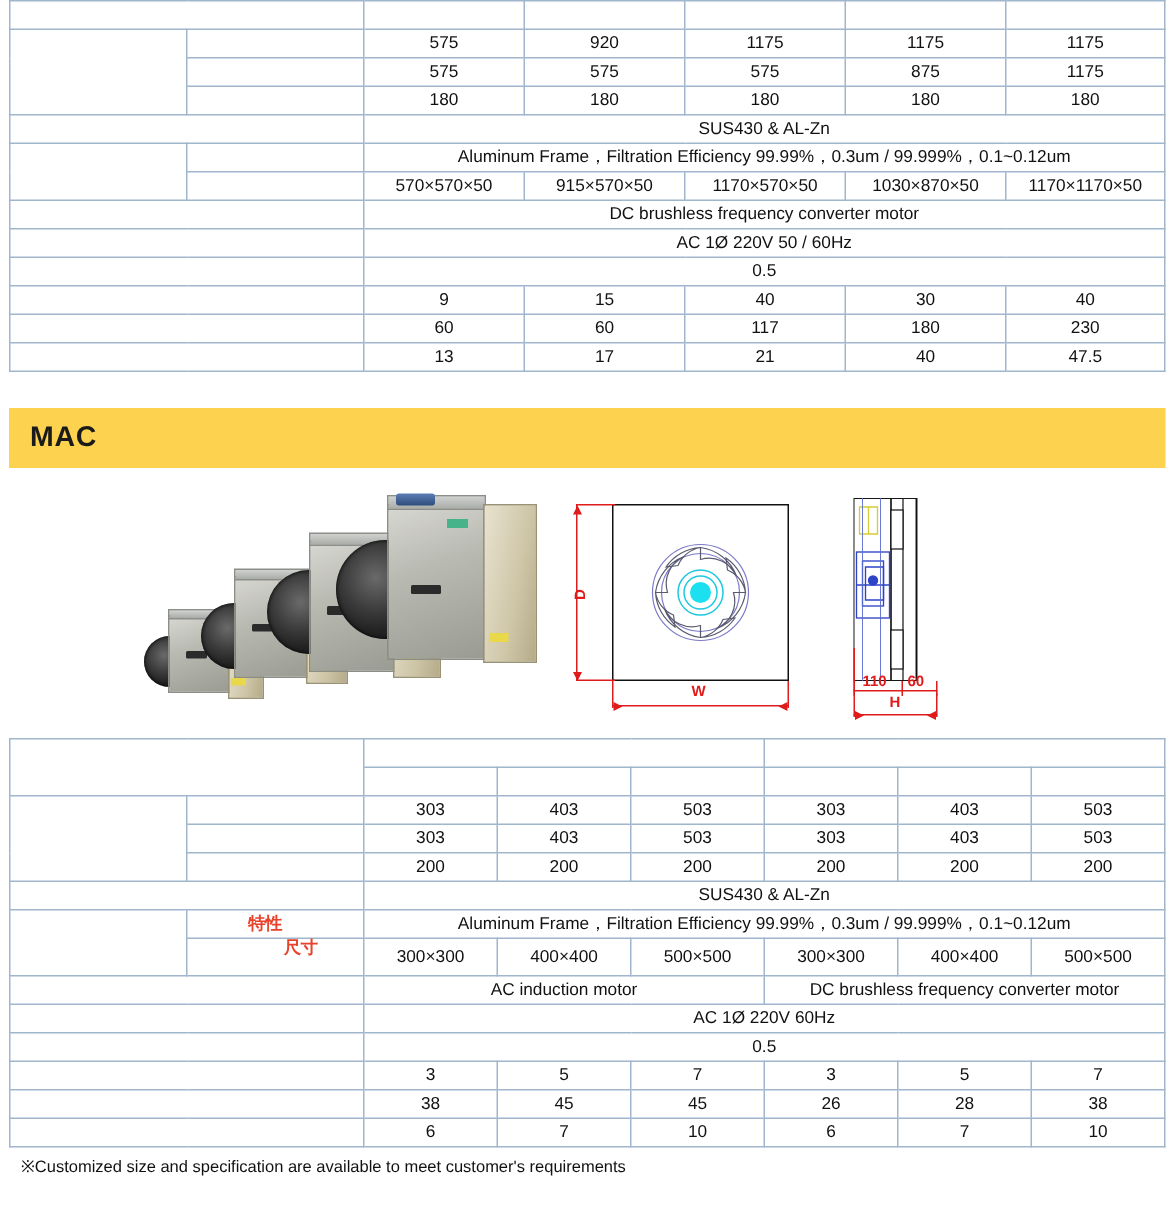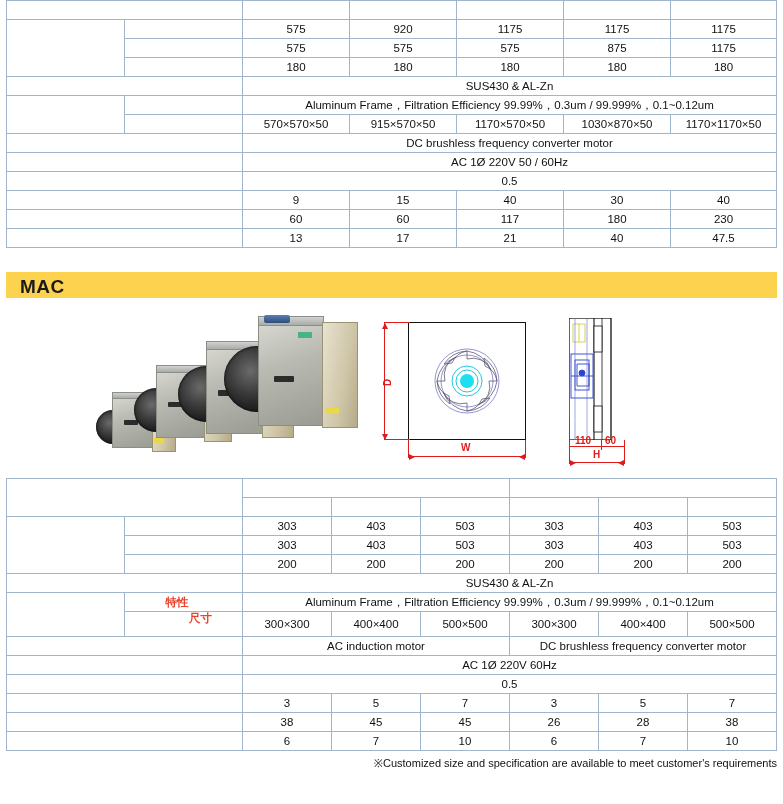--- a/index.html
+++ b/index.html
@@ -37,24 +37,24 @@
     font-weight: bold;
     border: 1px solid #ffffff;
     letter-spacing: -0.1px;
   }
   td.h-left { text-align: left; padding-left: 7px; }
   .cn { color: #e8412c; font-weight: bold; margin-left: 34px; }
 
   
   .sectionbar {
     margin: 0 6px;
-    height: 26px;
+    height: 40px;
     background: #FCD24E;
     display: flex;
-    align-items: flex-end;
+    align-items: center;
     padding-left: 14px;
   }
   .sectionbar .lbl {
     font-size: 19px;
     font-weight: bold;
     color: #1a1a1a;
     letter-spacing: 0.5px;
   }
 
   .spacer-24 { height: 24px; }
@@ -140,21 +140,20 @@
     border-right: 3px solid transparent;
   }
   .arrowU { border-bottom: 6px solid #e01b1b; }
   .arrowD { border-top: 6px solid #e01b1b; }
 
   
   .note {
     margin: 4px 6px 0 14px;
     font-size: 11px;
     color: #111;
-    text-align: right;
   }
 </style>
 </head>
 <body>
 
 <div class="page">
 
   <table class="spec">
     <colgroup>
       <col style="width:118px">

